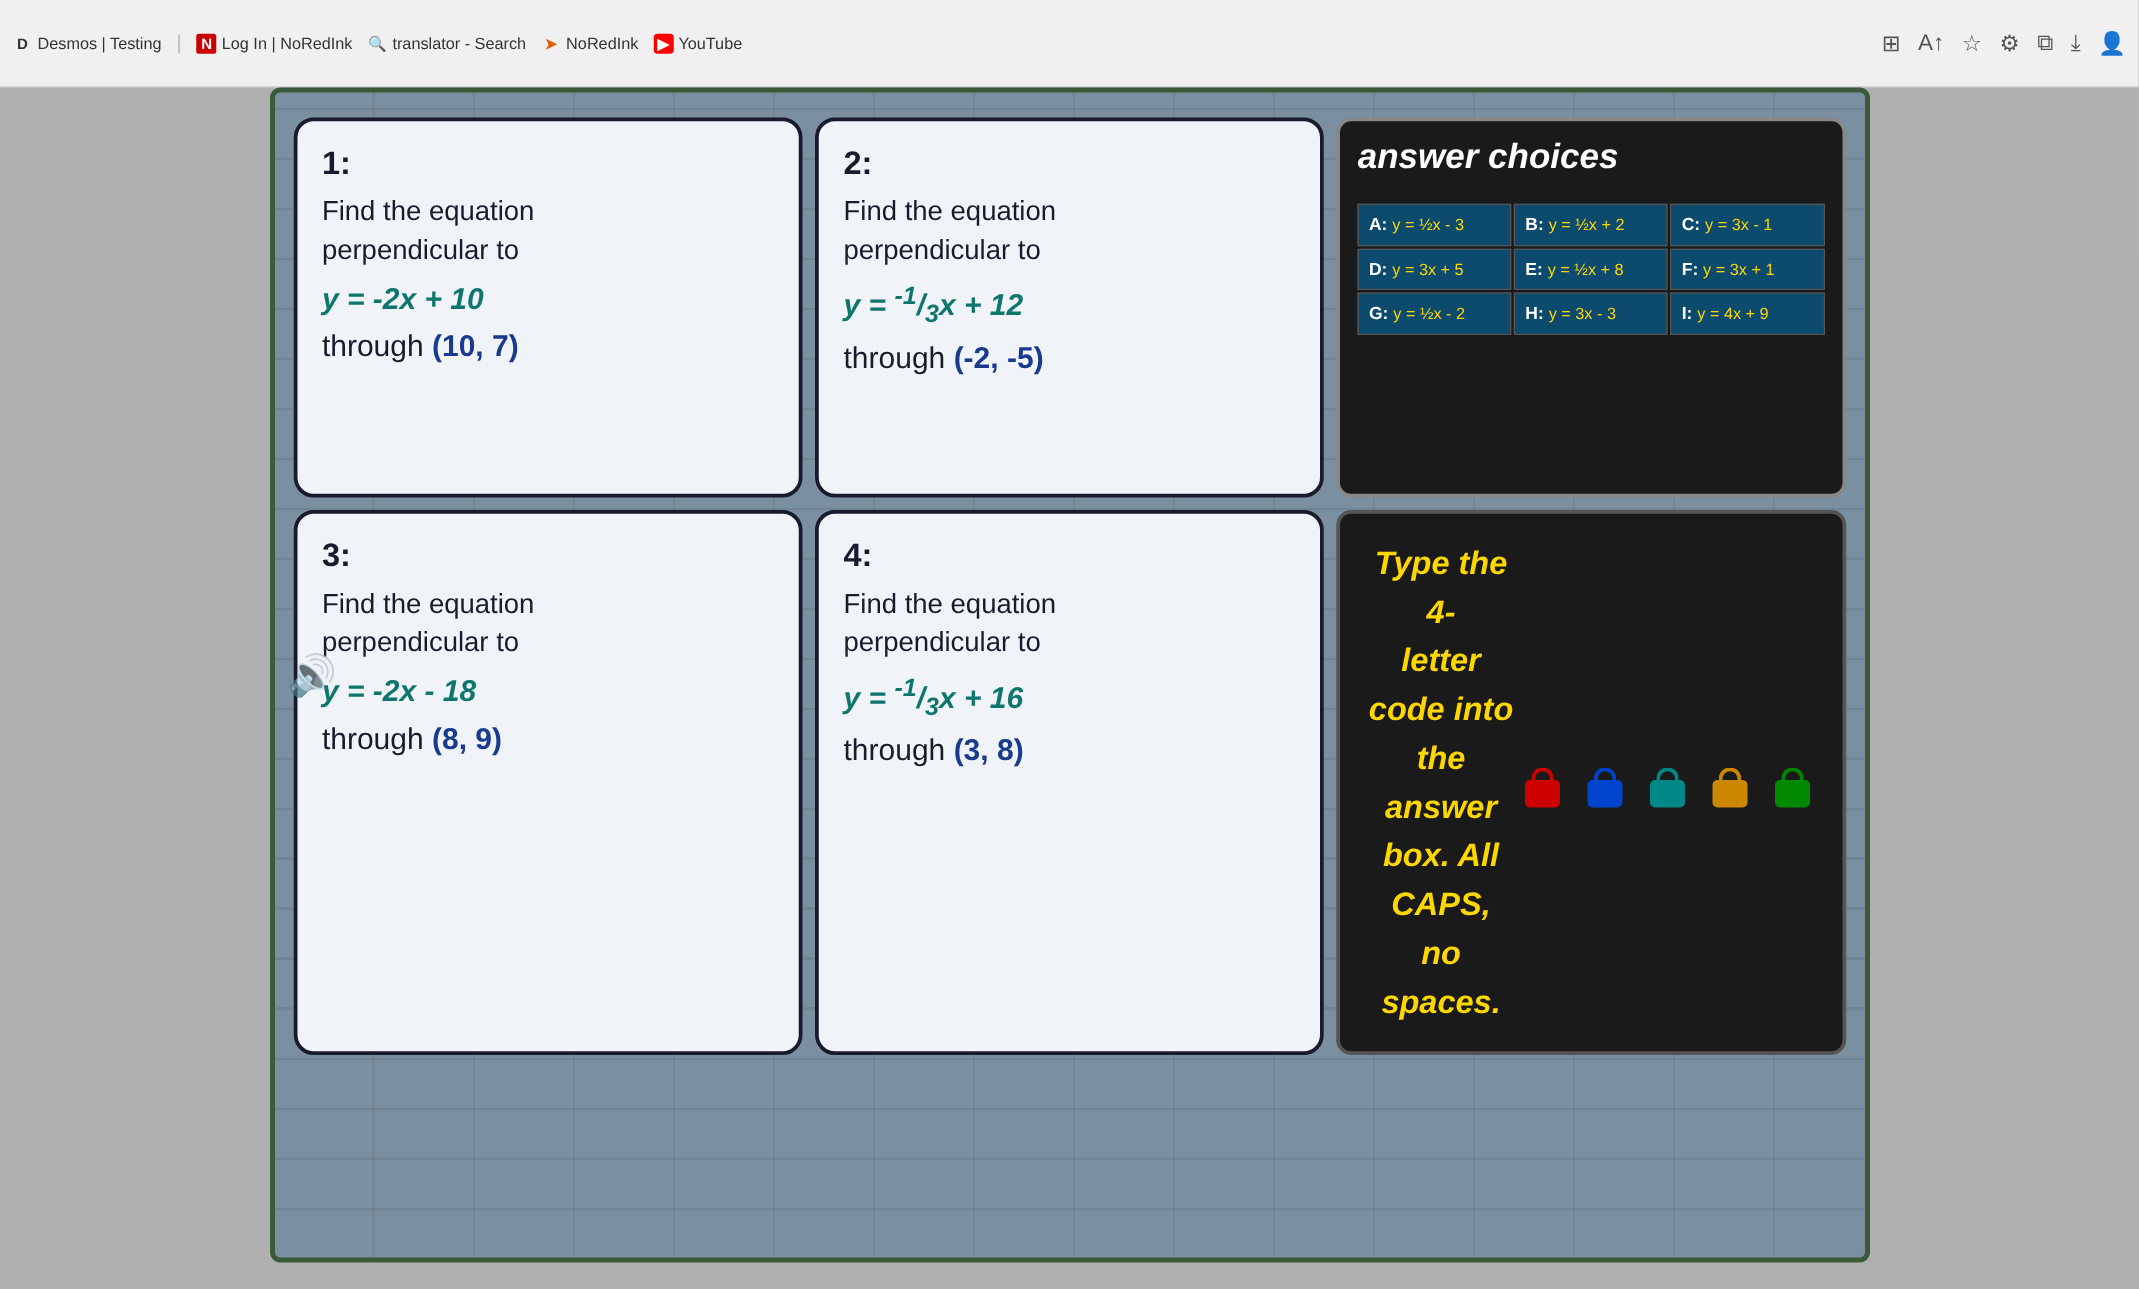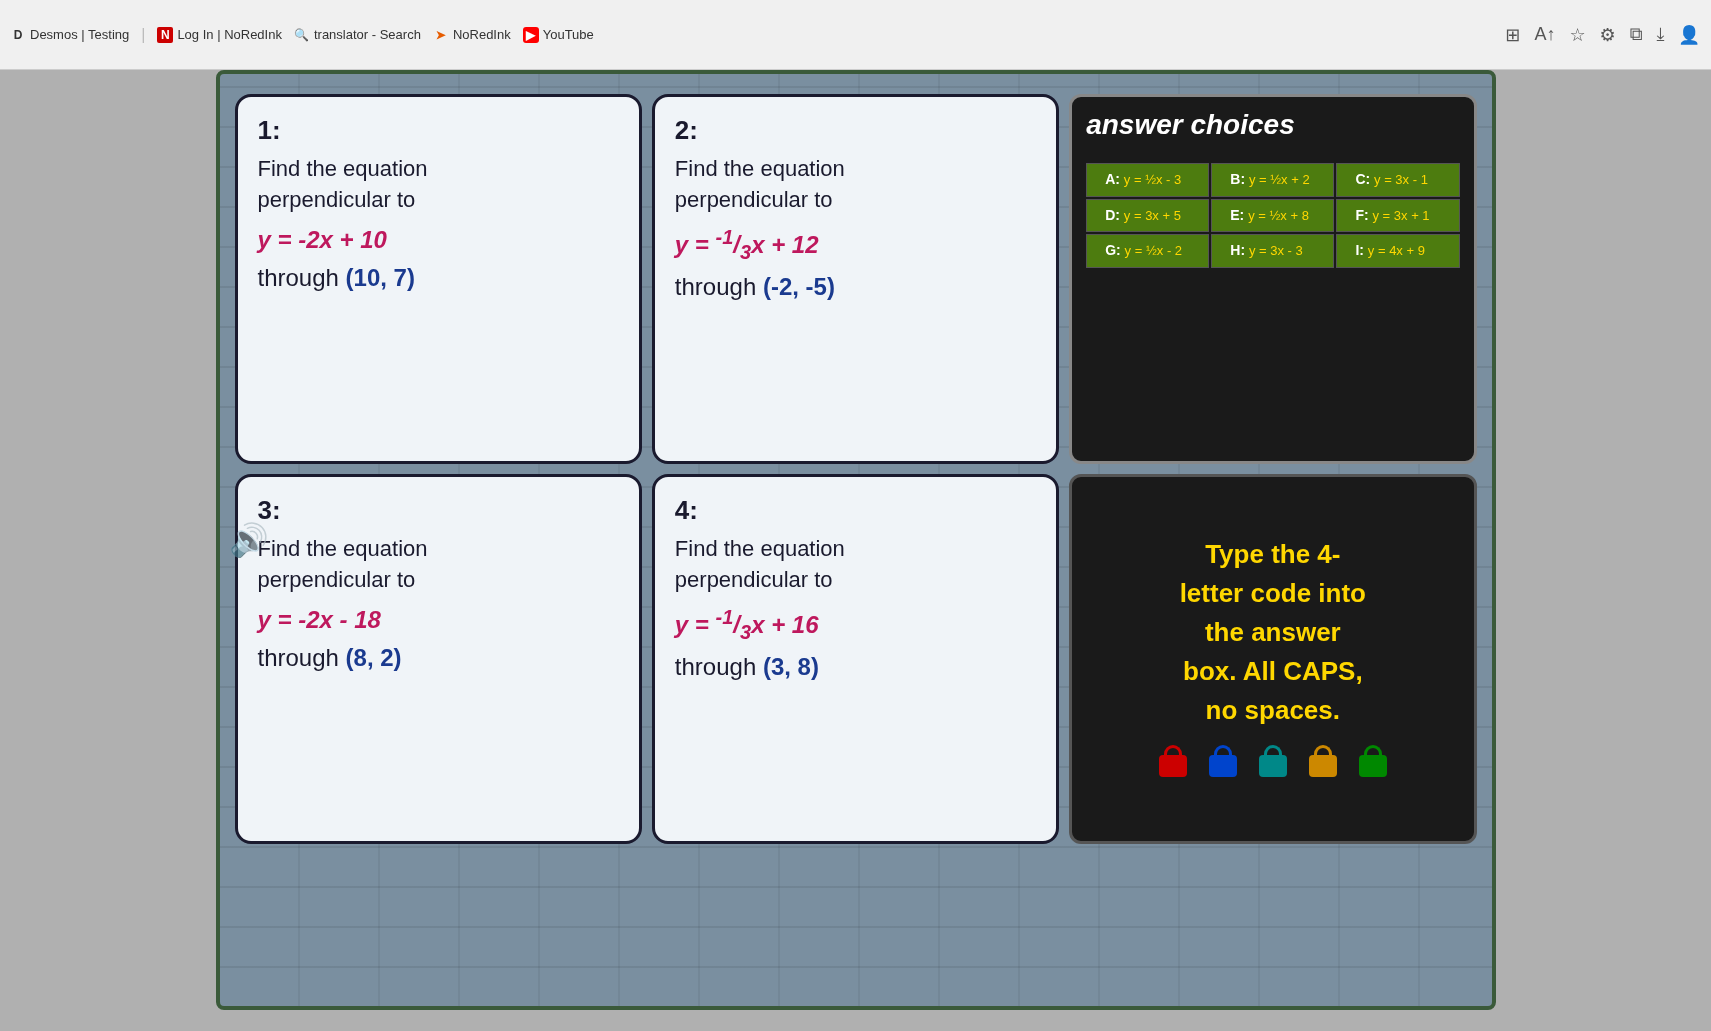--- a/index.html
+++ b/index.html
@@ -145,21 +145,21 @@
       line-height: 1.4;
     }
 
     .card-instruction strong {
       font-weight: 400;
     }
 
     .card-equation {
       font-size: 24px;
       font-weight: bold;
-      color: #be185d;
+      color: #0f766e;
       margin: 10px 0;
       font-style: italic;
     }
 
     .card-through {
       font-size: 24px;
       color: #1a1a2e;
     }
 
     .card-through span {
@@ -186,23 +186,23 @@
     }
 
     .answer-grid {
       display: grid;
       grid-template-columns: 1fr 1fr 1fr;
       grid-template-rows: repeat(3, auto);
       gap: 2px;
     }
 
     .answer-cell {
-      background: #4d7c0f;
+      background: #0c4a6e;
       border: 1px solid #555;
-      padding: 6px 18px;
+      padding: 6px 8px;
       color: white;
       font-size: 14px;
       line-height: 1.4;
     }
 
     .answer-cell .letter {
       font-weight: bold;
       color: white;
     }
 
@@ -213,24 +213,25 @@
 
     
     .type-code-card {
       background: #1a1a1a;
       border: 3px solid #555;
       border-radius: 12px;
       padding: 20px;
       grid-row: 2;
       grid-column: 3;
       display: flex;
-      flex-direction: column;
+      flex-direction: row;
       align-items: center;
       justify-content: center;
       text-align: center;
+      font-style: italic;
     }
 
     .type-code-text {
       font-size: 26px;
       color: #ffd700;
       font-weight: bold;
       line-height: 1.5;
     }
 
     
@@ -405,21 +406,21 @@
       <div class="card">
         <div class="card-number">3:</div>
         <div class="card-instruction">
           Find the equation<br>
           <strong>perpendicular</strong> to
         </div>
         <div class="card-equation">
           y = -2x - 18
         </div>
         <div class="card-through">
-          through <span>(8, 2)</span>
+          through <span>(8, 9)</span>
         </div>
       </div>
 
       <div class="card">
         <div class="card-number">4:</div>
         <div class="card-instruction">
           Find the equation<br>
           <strong>perpendicular</strong> to
         </div>
         <div class="card-equation">

